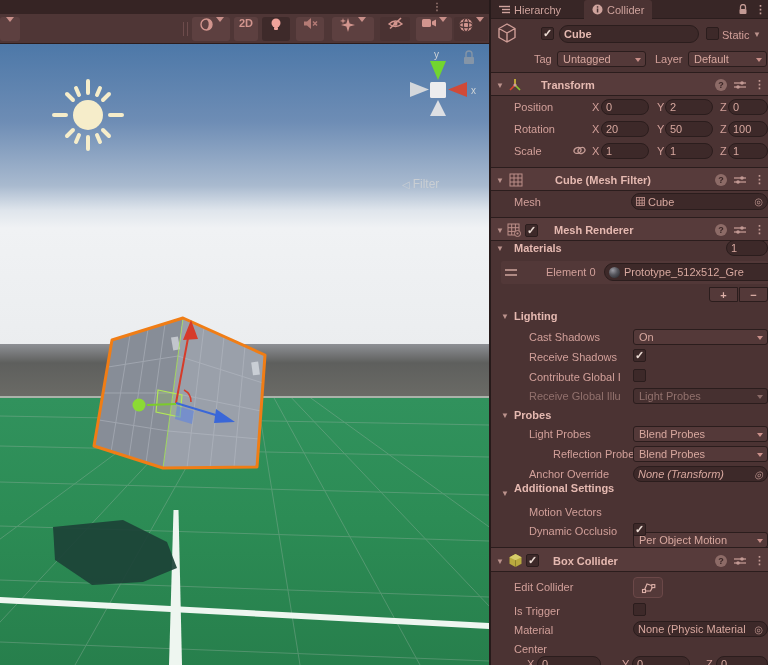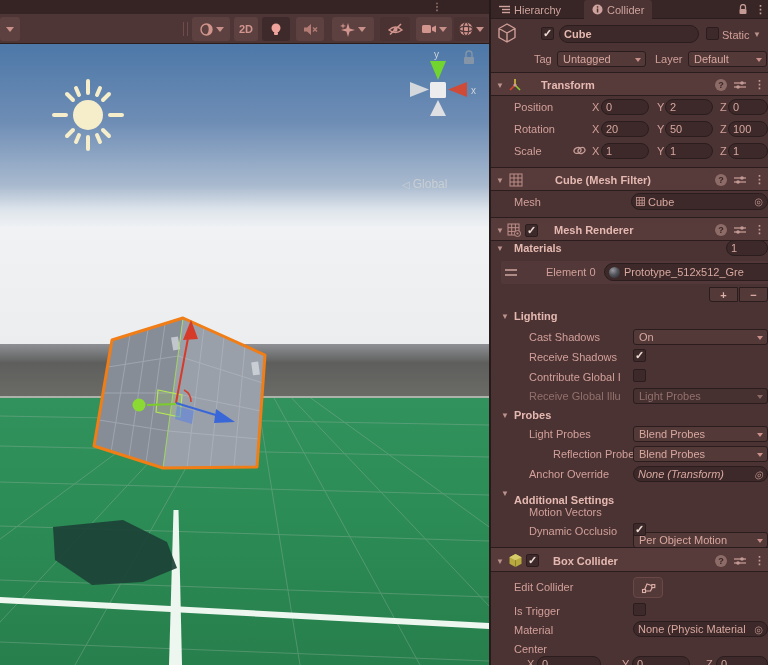--- a/index.html
+++ b/index.html
@@ -13,21 +13,21 @@
     --panel:#4b3333; --tabbar:#382626; --hdr:#573b3b; --field:#3d2929; --drop:#543939;
     --border:#2b1d1d; --txt:#d2a09a; --txtb:#e5b9b1; --mut:#92716d; --icon:#d2958e;
   }
 
   
   #scene { position:absolute; left:0; top:0; width:489px; height:665px; overflow:hidden; }
   .top-strip { position:absolute; left:0; top:0; width:489px; height:14px; background:var(--strip); }
   .strip-kebab { position:absolute; left:432px; top:0px; color:#9c7a74; font-size:10px; line-height:14px; font-weight:bold; }
   .scene-toolbar { position:absolute; left:0; top:14px; width:489px; height:30px; background:var(--toolbar); border-bottom:1px solid #2c1d1d; }
   .tbtn { position:absolute; top:3px; height:24px; background:var(--btn); border-radius:3px;
-    display:flex; align-items:center; justify-content:center; gap:2px; color:var(--icon); font-size:11px; font-weight:bold; }
+    display:flex; align-items:flex-start; justify-content:center; gap:2px; color:var(--icon); font-size:11px; font-weight:bold; }
   .tbtn.dark { background:var(--btn-dark); }
   .tbtn.mid { background:var(--btn-mid); }
   .caret { width:0; height:0; border-left:4px solid transparent; border-right:4px solid transparent; border-top:5px solid #c98f89; }
   .tb-sep { position:absolute; left:183px; top:8px; width:5px; height:14px;
     border-left:1px solid #6e4c4c; border-right:1px solid #6e4c4c; }
 
   .viewport { position:absolute; left:0; top:44px; width:489px; height:621px; }
   .sky { position:absolute; left:0; top:0; width:489px; height:354px;
     background:linear-gradient(180deg,#4d78a8 0%,#6e8db5 22%,#a9bacf 40%,#dfe5ec 47%,#f0f2f4 52%,#e9ebed 100%); }
   .fogband { position:absolute; left:0; top:300px; width:489px; height:54px;
@@ -246,21 +246,21 @@
           <rect x="430" y="38" width="16" height="16" rx="1.5" fill="#ececee"></rect>
           <g opacity="0.7">
             <path d="M466,13 v-3 a3 3 0 0 1 6 0 v3" fill="none" stroke="#9aa0a6" stroke-width="1.4"></path>
             <rect x="464" y="13" width="10" height="7" rx="1" fill="#9aa0a6"></rect>
           </g>
         </g>
       </svg>
 
       <div class="persp">
         <span class="tri">◁</span>
-        <span>Global</span>
+        <span>Filter</span>
       </div>
     </div>
   </div>
 
   <div id="inspector">
 
     <div class="tabbar">
       <div class="tab" style="left:0;">
         <svg width="11" height="9" viewBox="0 0 11 9">
           <line x1="0" y1="1.5" x2="11" y2="1.5" stroke="#cfa39d" stroke-width="1.4"></line>
@@ -491,21 +491,21 @@
       <span class="dcaret"></span>
     </div>
 
     <span class="lbl" style="left:38px;top:468px;">Anchor Override</span>
     <div class="field" style="left:142px;top:466px;width:135px;font-style:italic;">
       <span>None (Transform)</span>
       <span class="picker">◎</span>
     </div>
 
     <span class="fold" style="left:10px;top:489px;">▼</span>
-    <span class="lbl bold" style="left:23px;top:494px;">Additional Settings</span>
+    <span class="lbl bold" style="left:23px;top:482px;">Additional Settings</span>
 
     <span class="lbl" style="left:38px;top:506px;">Motion Vectors</span>
     <div class="drop" style="left:142px;top:532px;width:135px;">
       <span>Per Object Motion</span>
       <span class="dcaret"></span>
     </div>
 
     <span class="lbl" style="left:38px;top:525px;width:104px;overflow:hidden;white-space:nowrap;">Dynamic Occlusio</span>
     <span class="cbox checked" style="left:142px;top:523px;"></span>
 

